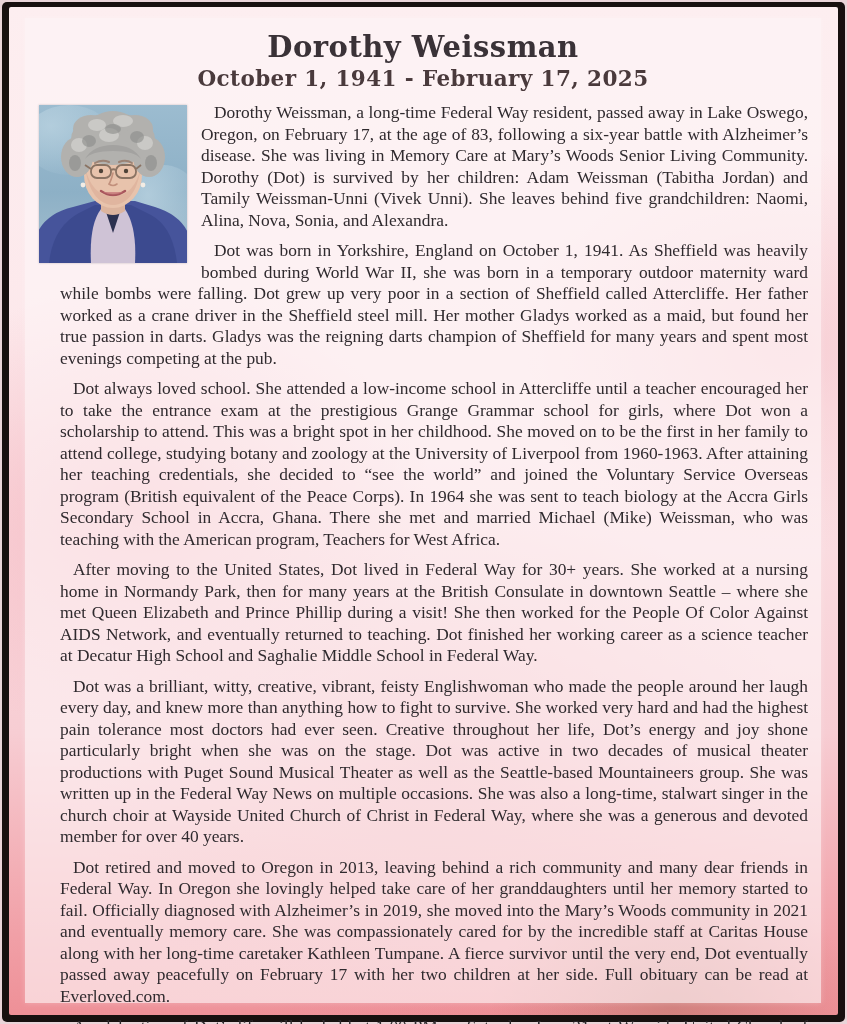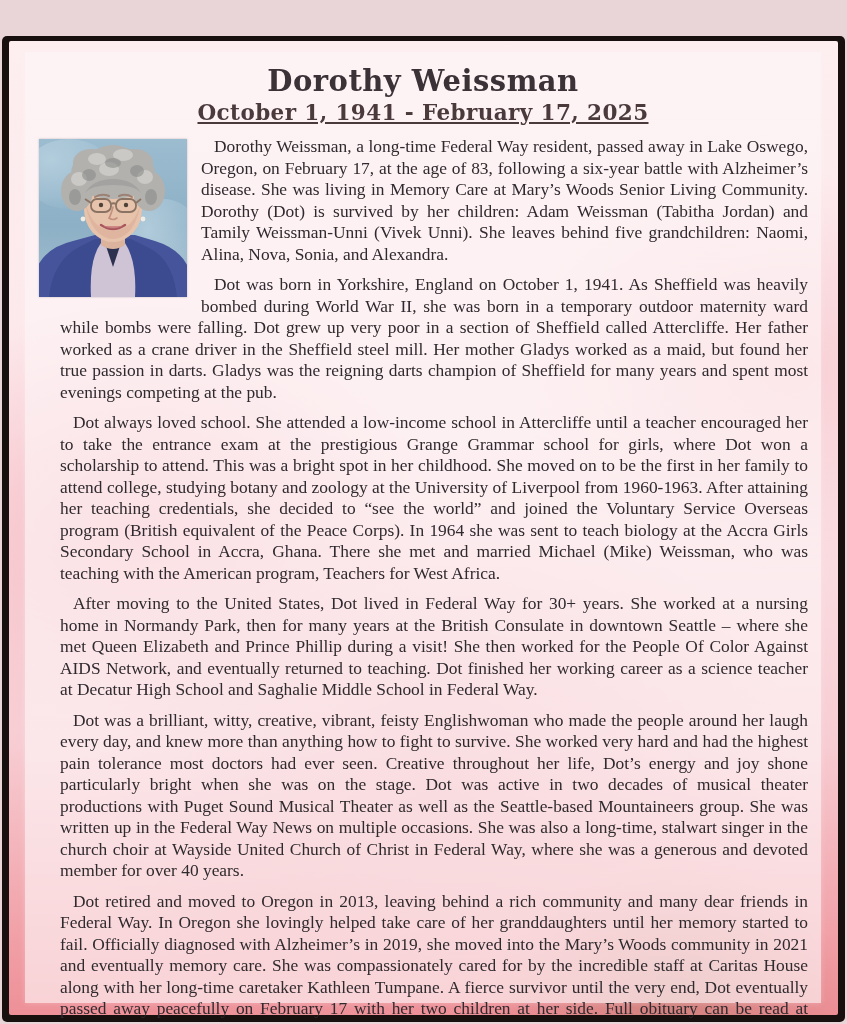--- a/index.html
+++ b/index.html
@@ -3,21 +3,21 @@
 <meta charset="utf-8">
 <style>
   html,body{margin:0;padding:0;}
   body{
     width:847px;height:1024px;
     background:#e9d4d8;
     font-family:"Liberation Serif", serif;
     position:relative;
     overflow:hidden;
   }
-  .page{position:absolute;inset:0;margin-top:34px;}
+  .page{position:absolute;inset:0;}
   
   .frame{
     position:absolute;inset:2px;
     background:#17100f;
     border-radius:5px;
   }
   .rose-bg{
     position:absolute;left:9px;top:7px;right:9px;bottom:9px;
     border-radius:2px;
     background:
@@ -46,21 +46,20 @@
     letter-spacing:0.5px;
   }
   h2.dates{
     margin:1px 0 10px 0;padding:0;
     text-align:center;
     font-family:"DejaVu Serif", serif;
     font-size:21.5px;line-height:27px;
     font-weight:bold;
     color:#4a3a3c;
     letter-spacing:0.4px;
-    text-decoration:underline;
   }
   .body-text{
     color:#2f2a2e;
     font-size:17.4px;
     line-height:21.5px;
     text-align:justify;
   }
   .body-text p{
     margin:0 0 9px 0;
     text-indent:13px;

